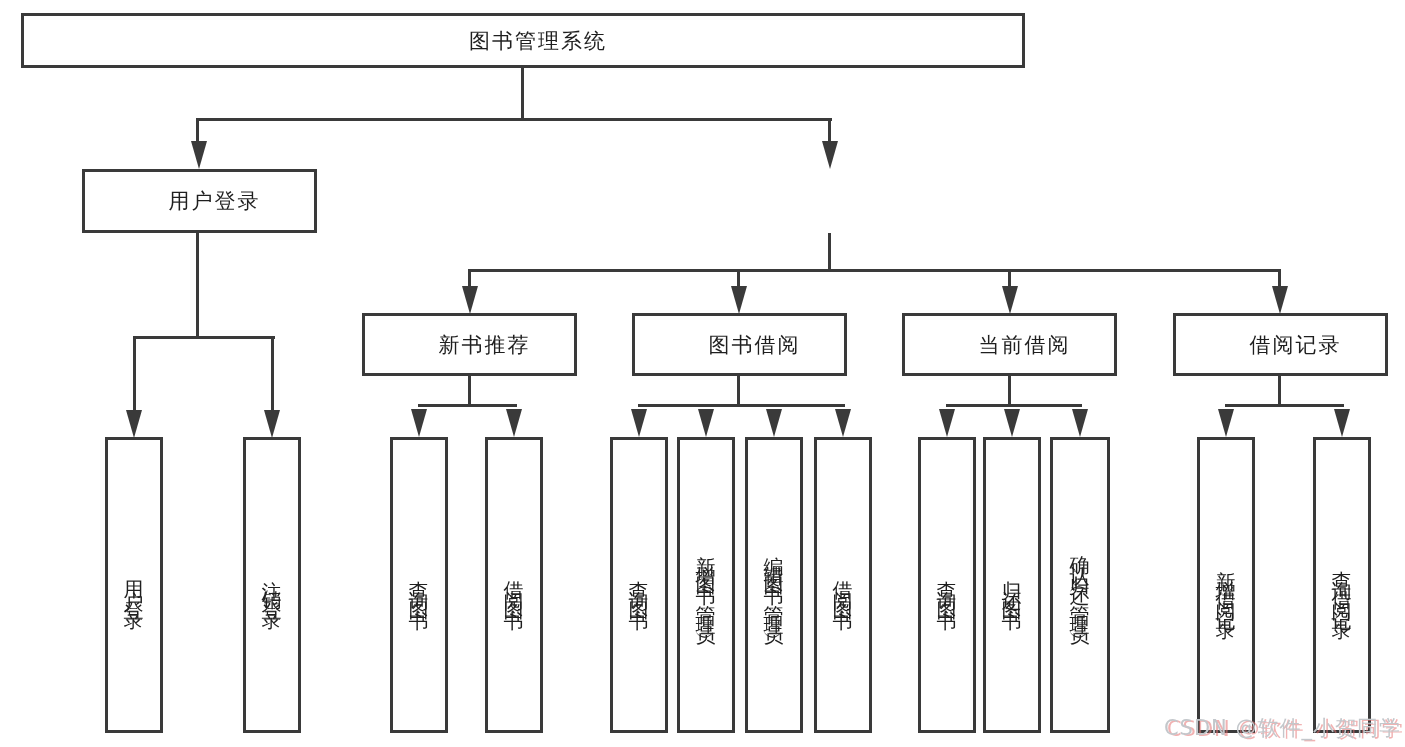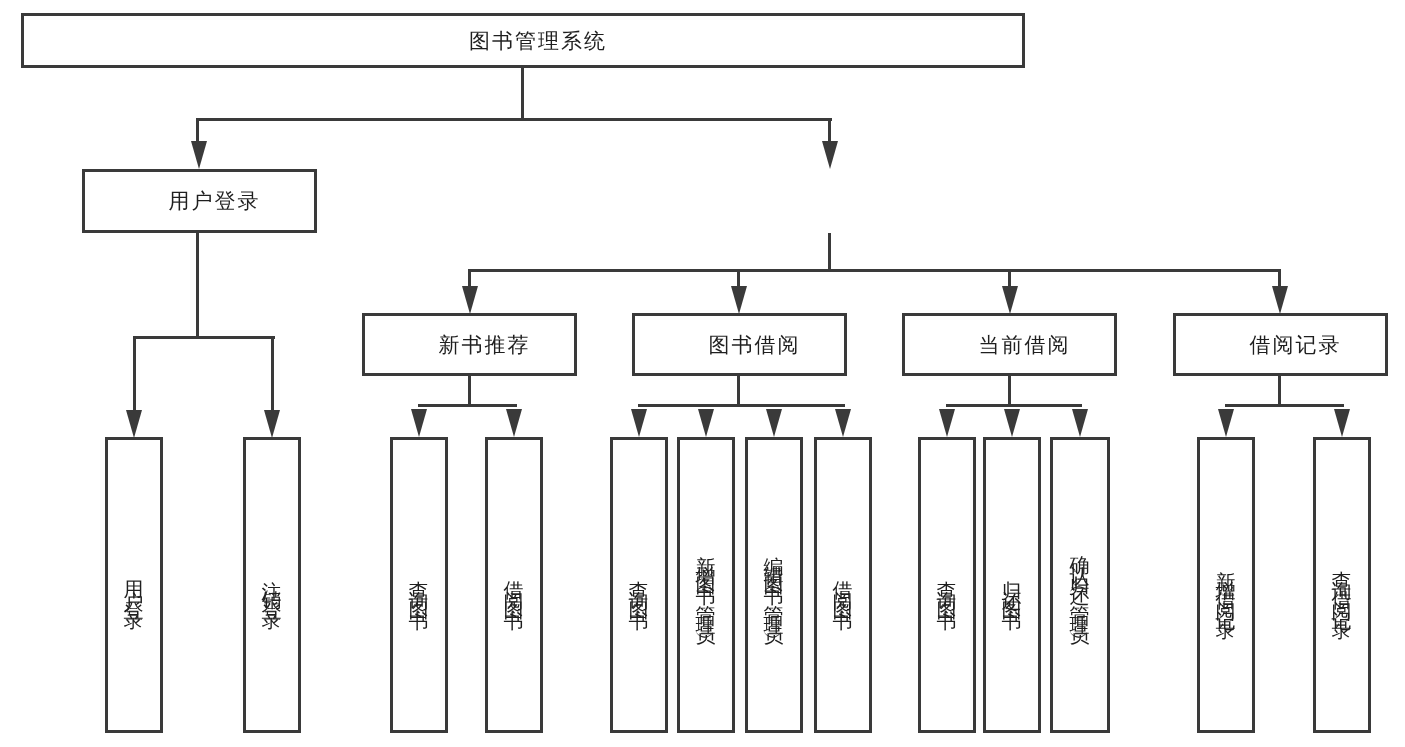--- a/index.html
+++ b/index.html
@@ -131,14 +131,15 @@
   <div class="box vbox" style="left:745px; top:437px; width:58px; height:296px;">编辑图书（管理员）</div>
   <div class="box vbox" style="left:814px; top:437px; width:58px; height:296px;">借阅图书</div>
 
   <div class="box vbox" style="left:918px; top:437px; width:58px; height:296px;">查询图书</div>
   <div class="box vbox" style="left:983px; top:437px; width:58px; height:296px;">归还图书</div>
   <div class="box vbox" style="left:1050px; top:437px; width:60px; height:296px;">确认归还（管理员）</div>
 
   <div class="box vbox" style="left:1197px; top:437px; width:58px; height:296px;">新增借阅记录</div>
   <div class="box vbox" style="left:1313px; top:437px; width:58px; height:296px;">查询借阅记录</div>
 
+  <div class="watermark">CSDN @软件_小贺同学</div>
 
 </div>
 
 </body></html>

